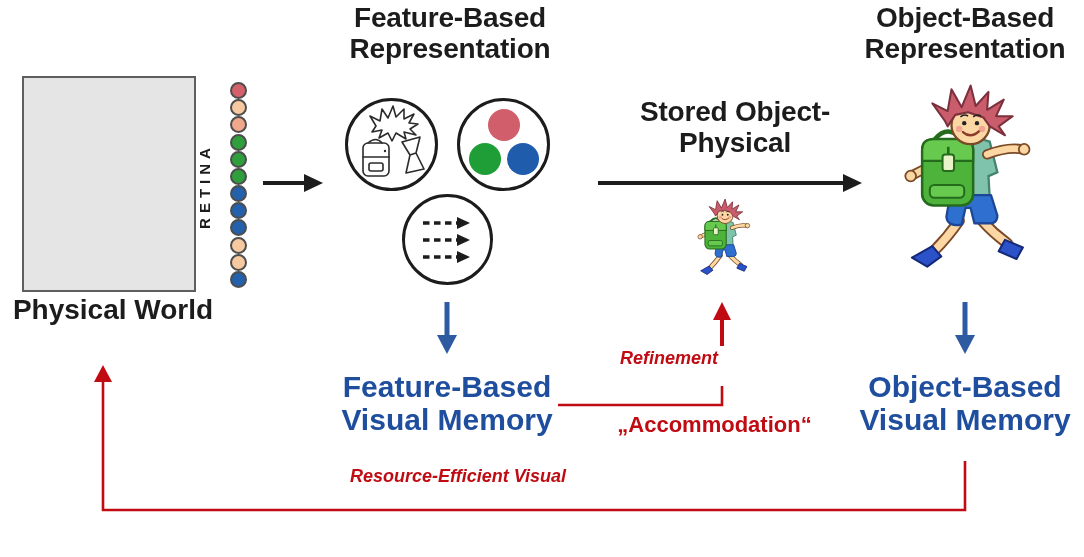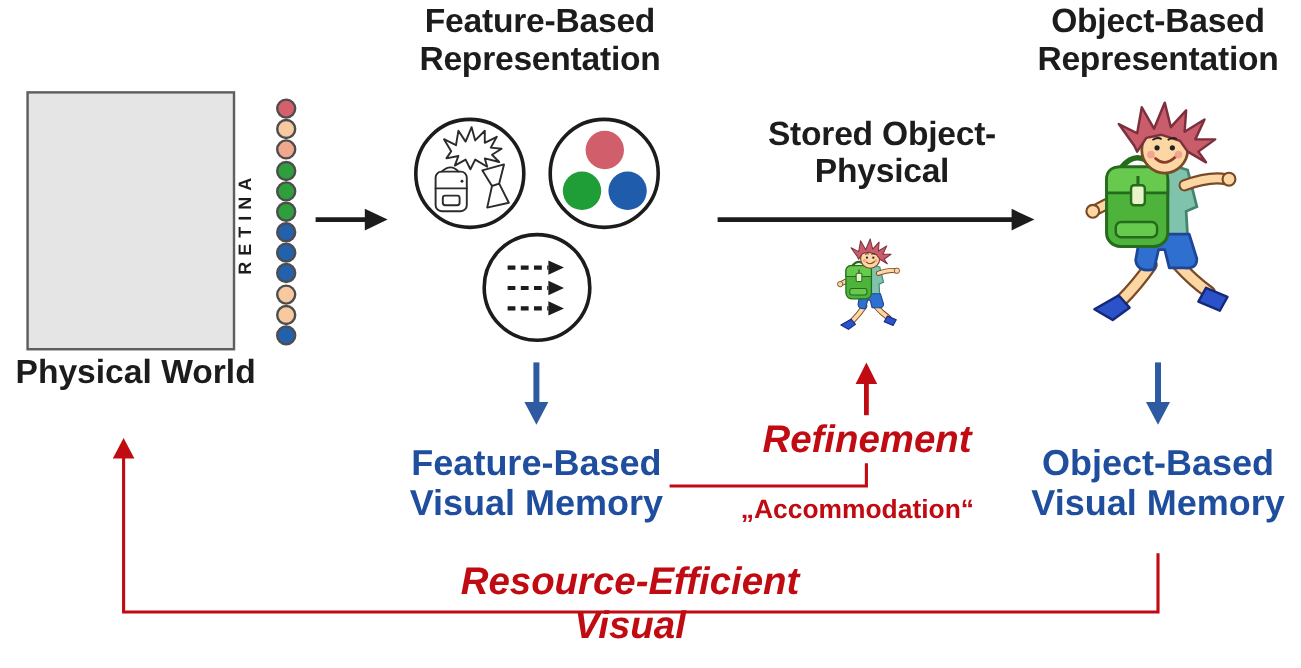--- a/index.html
+++ b/index.html
@@ -39,21 +39,21 @@
     background:#fff;border:3px solid var(--circle-border);border-radius:50%;
     box-sizing:border-box;
   }
   .fdot{position:absolute;width:32px;height:32px;border-radius:50%;}
   
   .mem{
     color:var(--blue-text);font-size:30px;font-weight:bold;text-align:center;line-height:33px;
   }
   
   .red-italic{
-    color:var(--red);font-size:32px;font-weight:bold;font-style:italic;text-align:center;
+    color:var(--red);font-size:18px;font-weight:bold;font-style:italic;
   }
   .red-bold{
     color:var(--red);font-size:22px;font-weight:bold;text-align:center;
   }
   
   .stroke-black{stroke:var(--black);}
   .fill-black{fill:var(--black);}
   .stroke-blue{stroke:var(--blue-arrow);}
   .fill-blue{fill:var(--blue-arrow);}
   .stroke-red{stroke:var(--red);}

